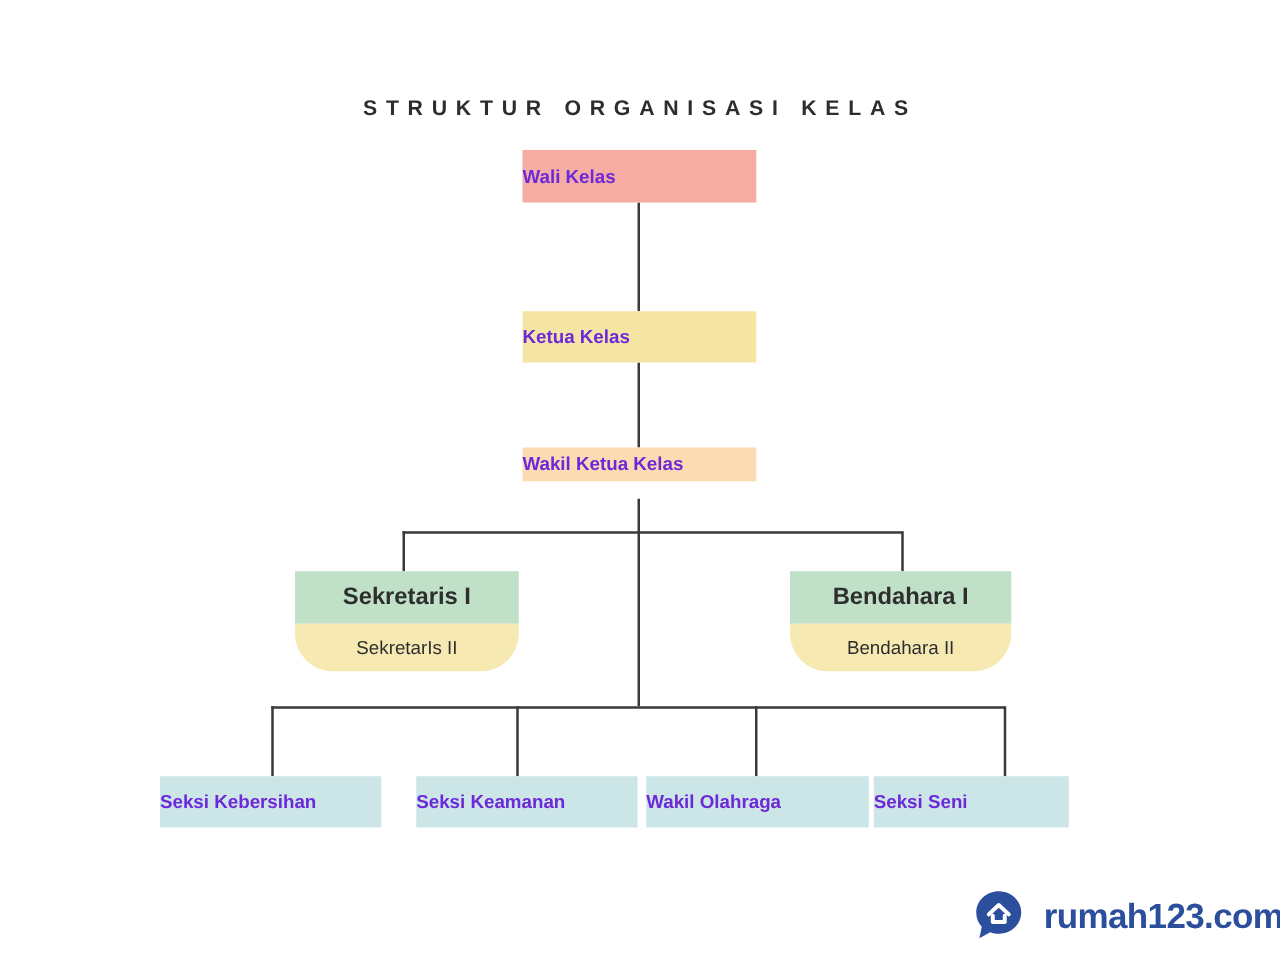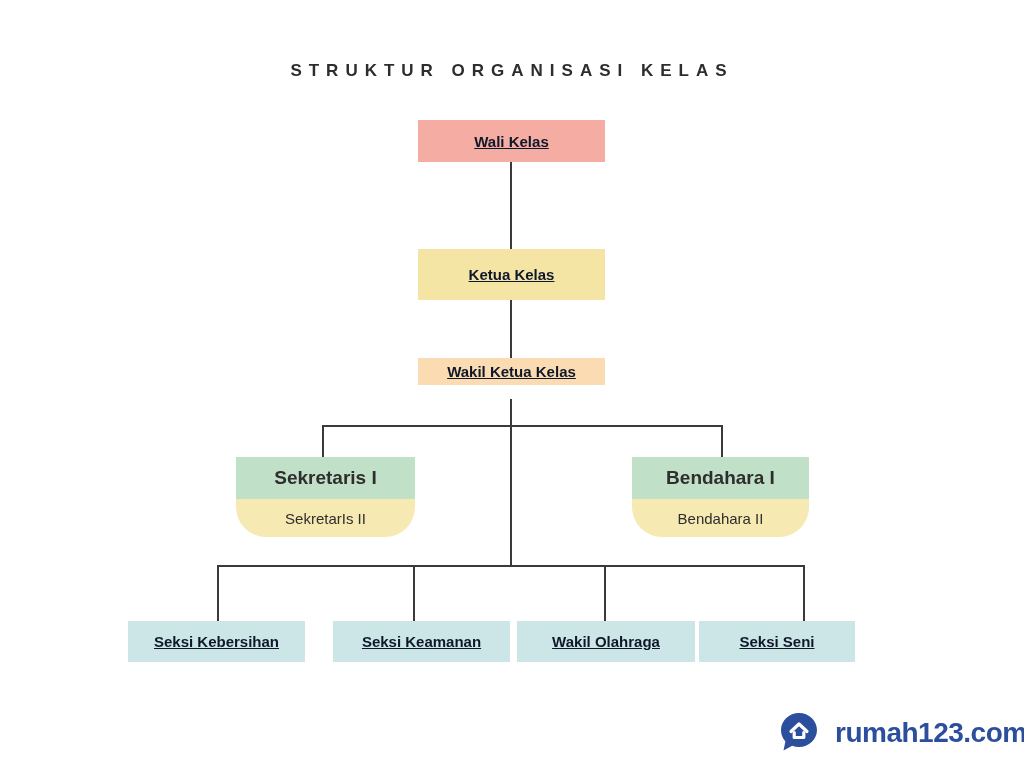--- a/index.html
+++ b/index.html
@@ -1,29 +1,29 @@
 <!DOCTYPE html>
 <html style="--wali: #F4ACA3; --ketua: #F5E5A5; --wakil: #FBDCB2; --tier1: #C0E0C8; --tier2: #F7E9B2; --seksi: #CCE6E8; --line: #3A3A3A; --brand: #2C4F9D;"><head>
 <meta charset="utf-8">
 <style>
   html,body{margin:0;padding:0;background:#ffffff;}
   .canvas{
     position:relative;width:1024px;height:768px;background:#ffffff;overflow:hidden;
     font-family:"Liberation Sans","DejaVu Sans",sans-serif;color:#2d2d2d;
   }
   .title{
-    position:absolute;left:0;right:0;top:61px;margin:0;text-align:center;
+    position:absolute;left:0;right:0;top:61px;margin:16px;text-align:center;
     font-size:17px;font-weight:700;letter-spacing:7px;color:#2d2d2d;
   }
   .line{position:absolute;background:var(--line,#3a3a3a);}
   .line.v{width:1.5px;}
   .line.h{height:1.5px;}
   .node{
-    position:absolute;display:flex;align-items:center;justify-content:center;
-    font-size:15px;font-weight:700;color:#0f172a;text-align:center;text-decoration:underline;
+    position:absolute;display:flex;align-items:center;
+    font-size:15px;font-weight:700;color:#6d28d9;text-align:center;
   }
   .node-wali{background:var(--wali,#f4aca3);}
   .node-ketua{background:var(--ketua,#f5e5a5);}
   .node-wakil{background:var(--wakil,#fbdcb2);}
   .tier-box{position:absolute;}
   .tier-top{
     height:42px;display:flex;align-items:center;justify-content:center;
     background:var(--tier1,#c0e0c8);font-size:19px;font-weight:700;color:#2e2e2e;
   }
   .tier-bottom{
@@ -54,21 +54,21 @@
   <div class="line v" style="left:721px;top:425px;height:32px"></div>
   <div class="line h" style="left:217px;top:565px;width:587px"></div>
   <div class="line v" style="left:217px;top:565px;height:56px"></div>
   <div class="line v" style="left:413px;top:565px;height:56px"></div>
   <div class="line v" style="left:604px;top:565px;height:56px"></div>
   <div class="line v" style="left:803px;top:565px;height:56px"></div>
 
   <div class="node node-wali" style="left:418px;top:120px;width:187px;height:42px">
     <span>Wali Kelas</span>
   </div>
-  <div class="node node-ketua" style="left:418px;top:249px;width:187px;height:51px">
+  <div class="node node-ketua" style="left:418px;top:249px;width:187px;height:41px">
     <span>Ketua Kelas</span>
   </div>
   <div class="node node-wakil" style="left:418px;top:358px;width:187px;height:27px">
     <span>Wakil Ketua Kelas</span>
   </div>
 
   <div class="tier-box" style="left:236px;top:457px;width:179px">
     <div class="tier-top">
       <span>Sekretaris I</span>
     </div>

